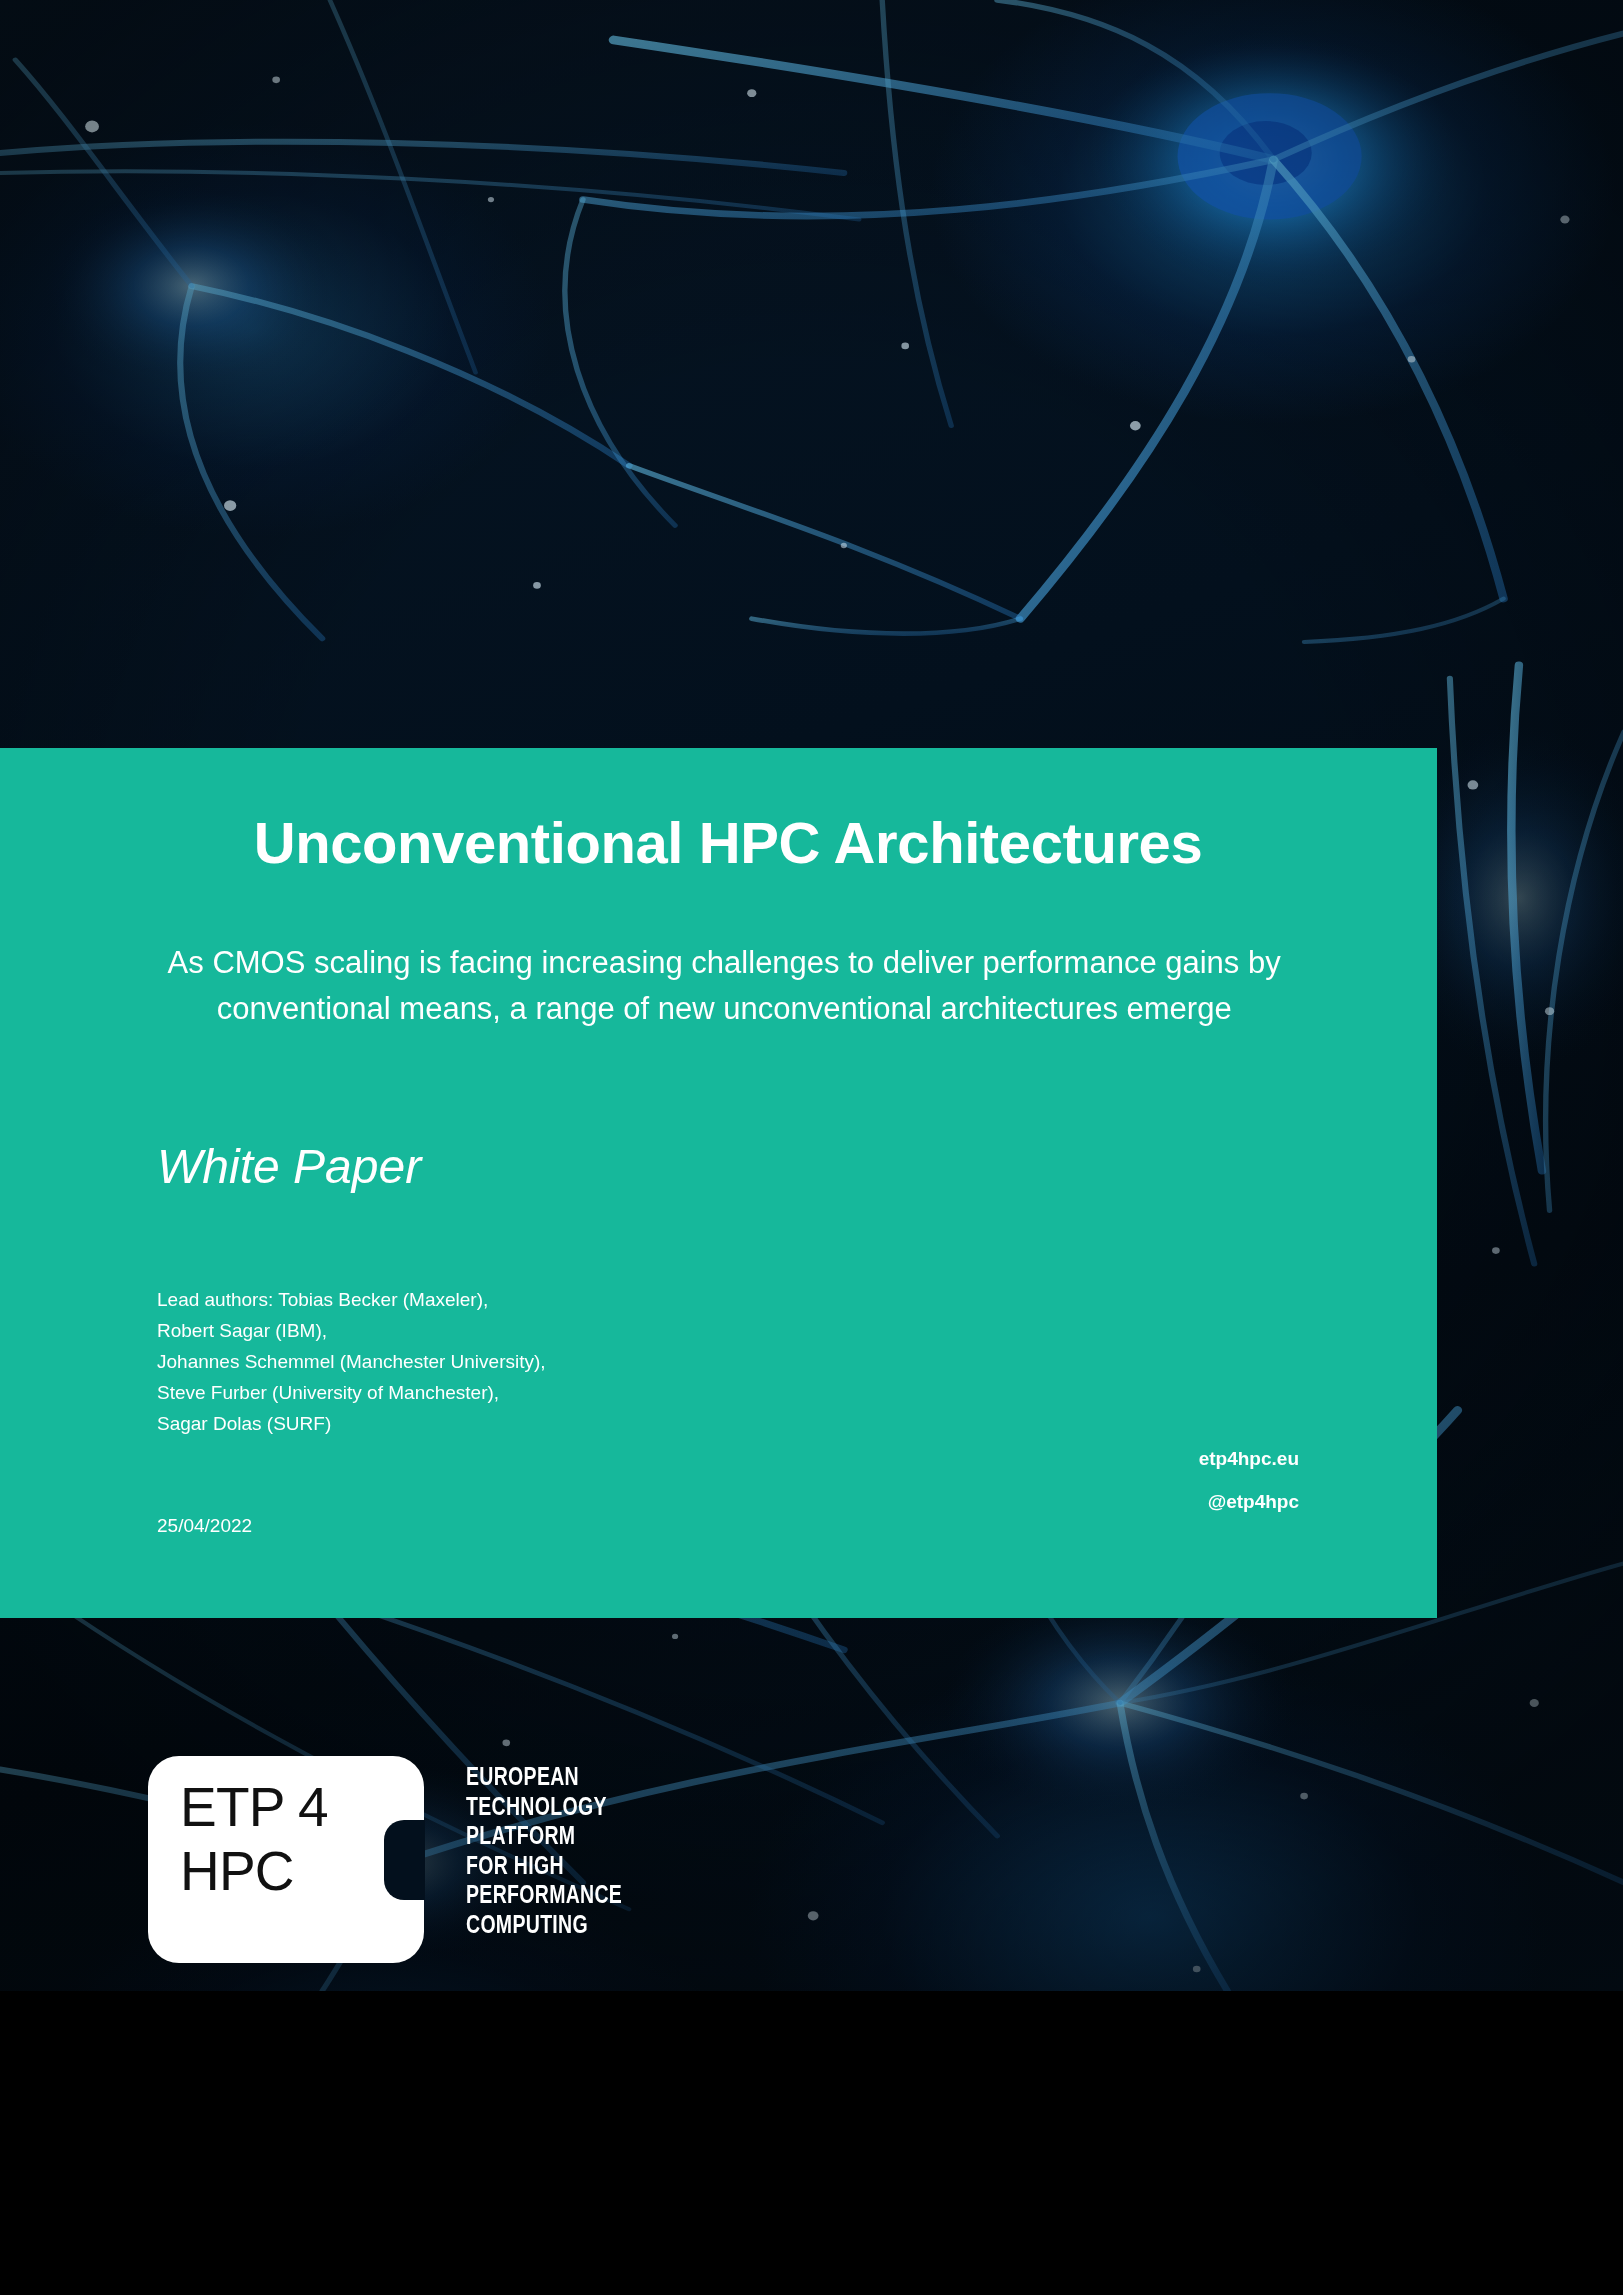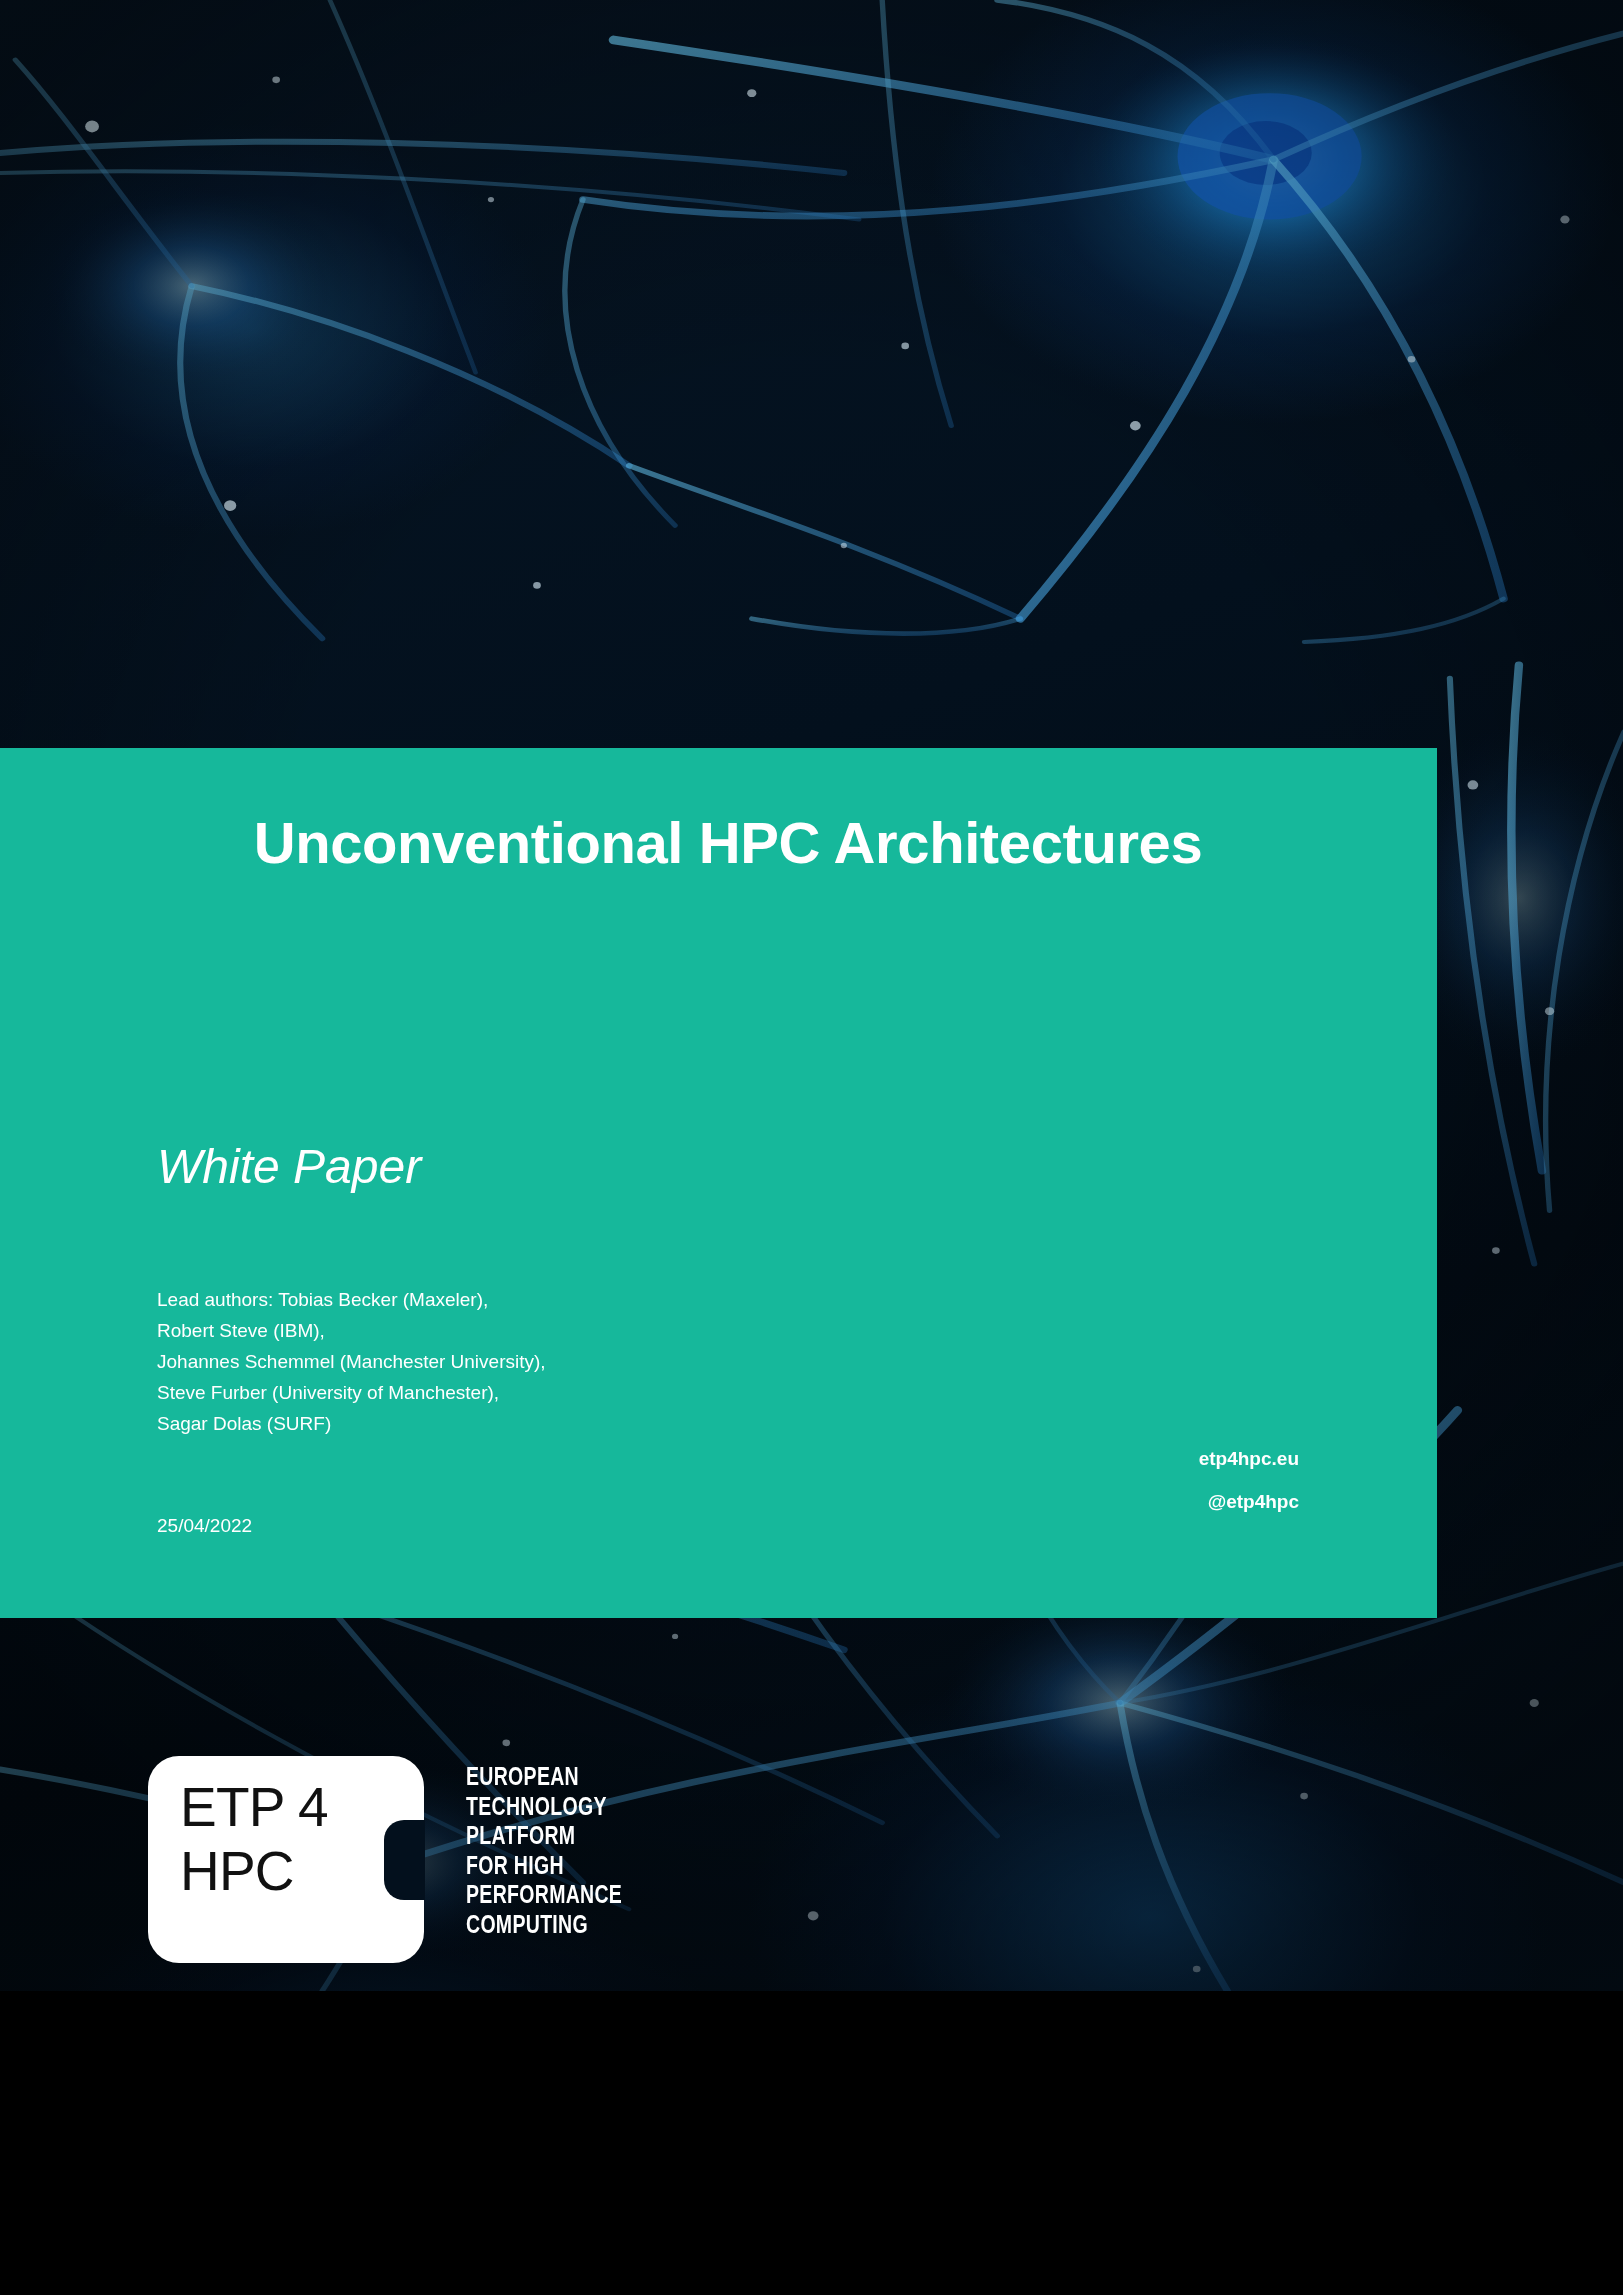--- a/index.html
+++ b/index.html
@@ -265,25 +265,26 @@
         <circle cx="880" cy="2460" r="4" opacity="0.5"></circle>
         <circle cx="1560" cy="2960" r="5" opacity="0.5"></circle>
       </g>
     </svg>
     <div class="vignette"></div>
   </div>
 
   <div class="band">
     <div class="band-inner">
       <div class="doc-title">Unconventional HPC Architectures</div>
+      <div class="doc-subtitle">As CMOS scaling is facing increasing challenges to deliver performance gains by conventional means, a range of new unconventional architectures emerge</div>
       <div class="doc-type">White Paper</div>
 
       <div class="authors">
         <div>Lead authors: Tobias Becker (Maxeler),</div>
-        <div>Robert Steve (IBM),</div>
+        <div>Robert Sagar (IBM),</div>
         <div>Johannes Schemmel (Manchester University),</div>
         <div>Steve Furber (University of Manchester),</div>
         <div>Sagar Dolas (SURF)</div>
       </div>
 
       <div class="date">25/04/2022</div>
 
       <div class="contact">
         <div>etp4hpc.eu</div>
         <div>@etp4hpc</div>

